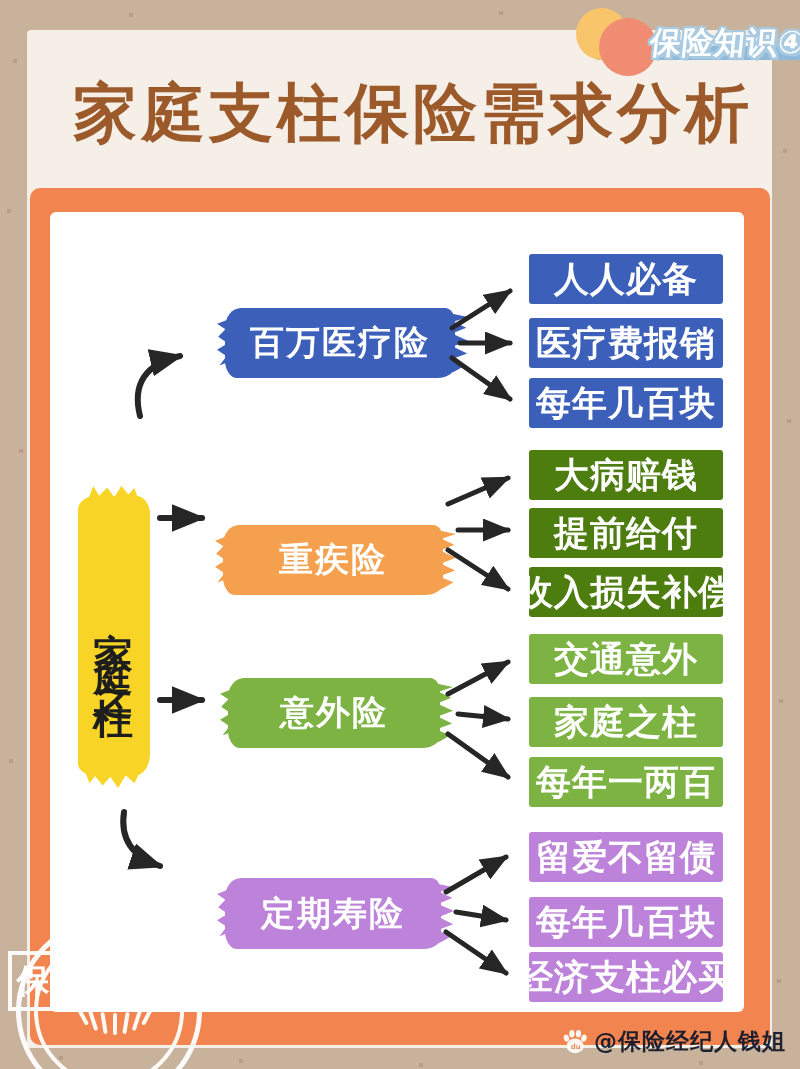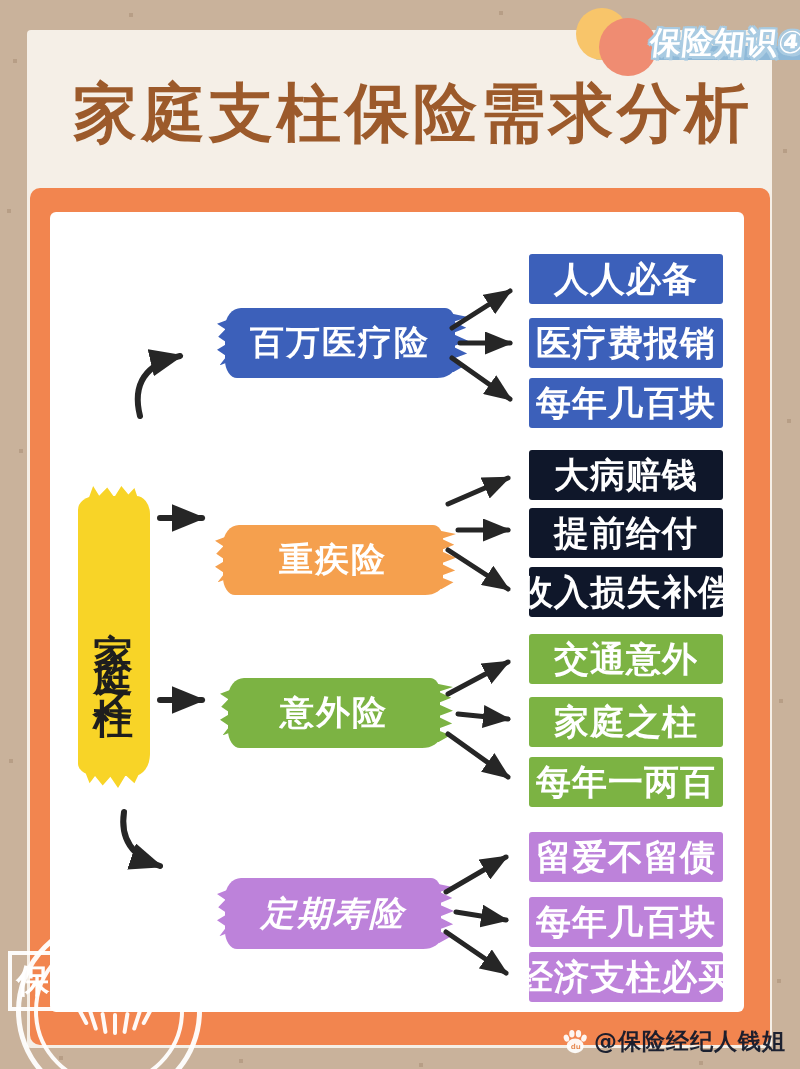--- a/index.html
+++ b/index.html
@@ -52,21 +52,21 @@
   .pillar::before { content:""; position:absolute; top:-10px; left:14%; width:70%; height:14px; background:currentColor;
     clip-path:polygon(0 100%,10% 0,22% 70%,38% 10%,52% 80%,66% 0,80% 60%,92% 15%,100% 100%); }
   .pillar::after { content:""; position:absolute; bottom:-12px; left:10%; width:76%; height:16px; background:currentColor;
     clip-path:polygon(0 0,100% 0,90% 70%,74% 20%,60% 100%,46% 30%,32% 85%,18% 25%,8% 70%); }
   .pillar .lbl { writing-mode:vertical-rl; color:#1E1E1E; font-size:40px; font-weight:700; letter-spacing:22px; padding-top:16px; }
 
   
   .leaf { position:absolute; left:529px; width:194px; height:50px; display:flex; align-items:center; justify-content:center;
     color:#fff; font-size:35px; font-weight:700; letter-spacing:1px; border-radius:3px; white-space:nowrap; }
   .bg-blue   { background:#3C60BA; }
-  .bg-orange { background:#0f172a; }
+  .bg-orange { background:#4d7c0f; }
   .bg-green  { background:#7CB343; }
   .bg-purple { background:#BD82DA; }
 
   .arrows { position:absolute; left:0; top:0; width:800px; height:1069px; pointer-events:none; }
   .arrow { stroke:#262626; fill:none; stroke-linecap:round; }
 
   
   .stamp-outer { position:absolute; left:16px; top:918px; width:186px; height:186px; border:5px solid rgba(255,255,255,.95); border-radius:50%; }
   .stamp-inner { position:absolute; left:34px; top:936px; width:150px; height:150px; border:4px solid rgba(255,255,255,.95); border-radius:50%; }
   .stamp-tick { position:absolute; width:4px; height:22px; background:rgba(255,255,255,.95); border-radius:2px; }
@@ -102,21 +102,21 @@
 
   <div class="brush c-blue" style="left:225px; top:308px; width:230px; height:70px;">
     <span class="lbl">百万医疗险</span>
   </div>
   <div class="brush c-orange" style="left:223px; top:488px; width:220px; height:70px;">
     <span class="lbl">重疾险</span>
   </div>
   <div class="brush c-green" style="left:228px; top:678px; width:212px; height:70px;">
     <span class="lbl">意外险</span>
   </div>
-  <div class="brush c-purple" style="left:225px; top:878px; width:216px; height:71px;font-style:italic;">
+  <div class="brush c-purple" style="left:225px; top:878px; width:216px; height:71px;">
     <span class="lbl">定期寿险</span>
   </div>
 
   <div class="leaf bg-blue" style="top:254px;">人人必备</div>
   <div class="leaf bg-blue" style="top:318px;">医疗费报销</div>
   <div class="leaf bg-blue" style="top:378px;">每年几百块</div>
 
   <div class="leaf bg-orange" style="top:450px;">大病赔钱</div>
   <div class="leaf bg-orange" style="top:508px;">提前给付</div>
   <div class="leaf bg-orange" style="top:567px;">收入损失补偿</div>

